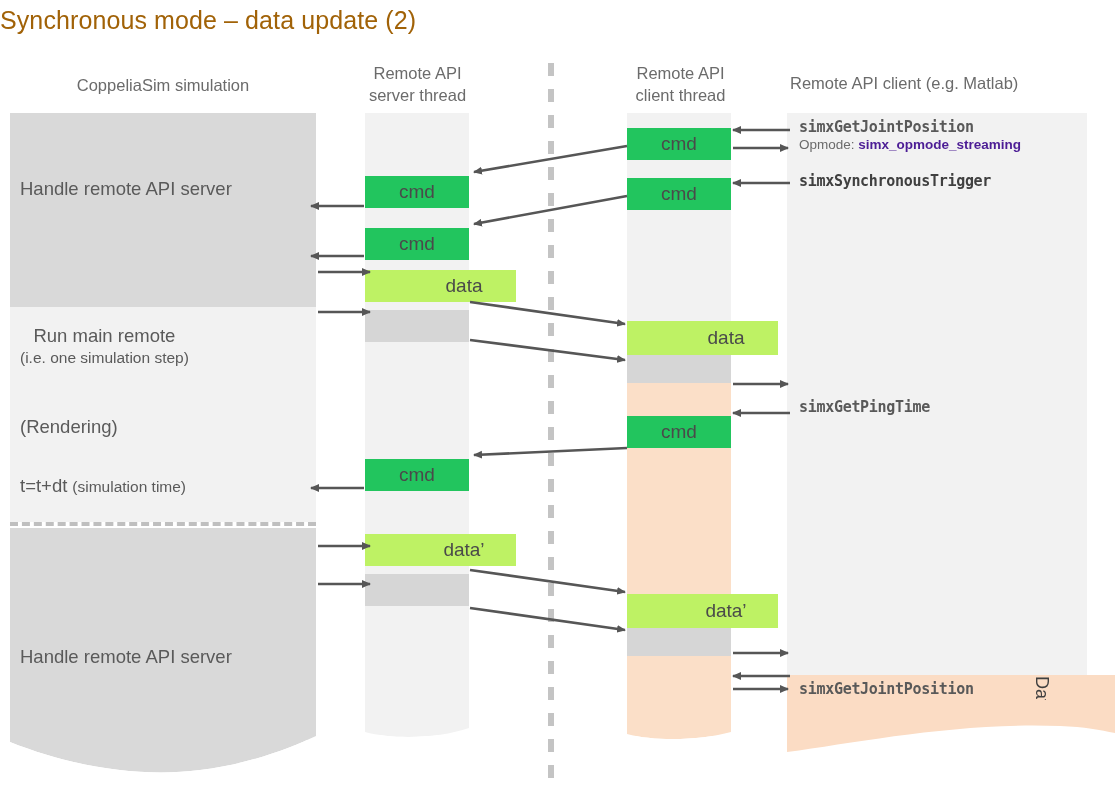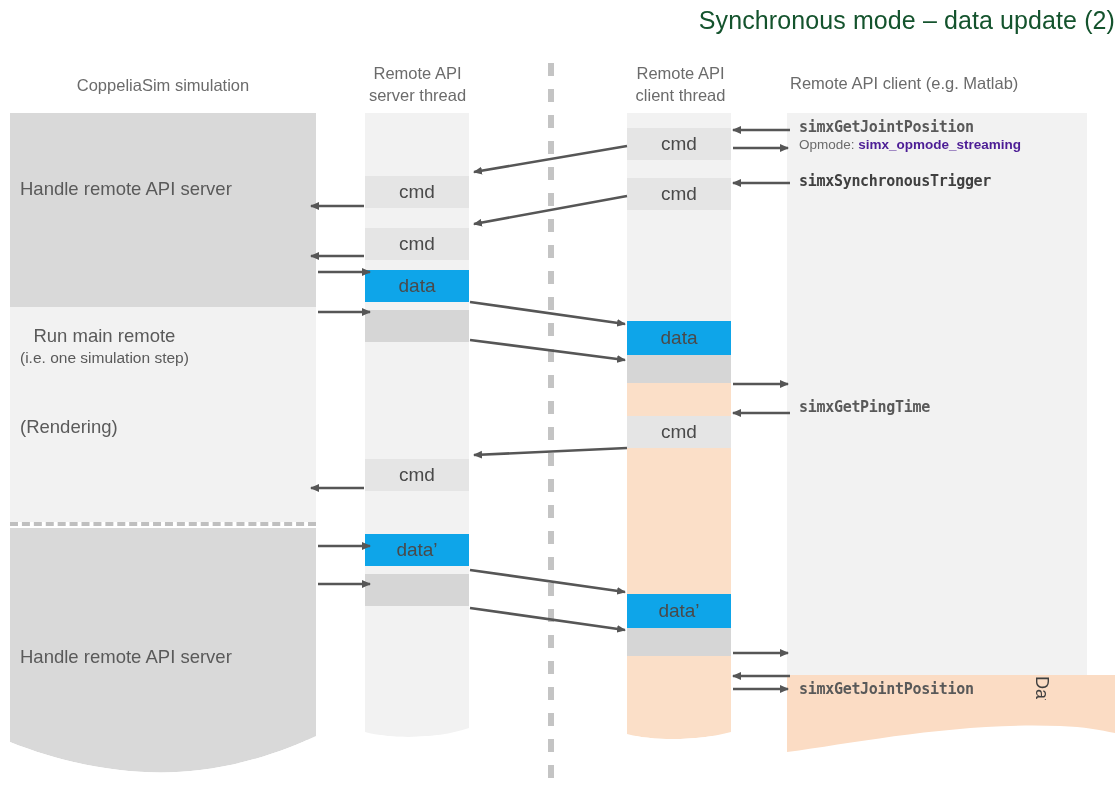--- a/index.html
+++ b/index.html
@@ -14,23 +14,23 @@
     background: #ffffff;
     font-family: "Liberation Sans", sans-serif;
     overflow: hidden;
   }
 
   
   #title {
     position: absolute;
     left: 0; top: 6px;
     width: 1115px;
-    text-align: right;
+    text-align: left;
     font-size: 25px;
-    color: #14532d;
+    color: #a16207;
     font-weight: 400;
     letter-spacing: 0.1px;
   }
 
   
   .col-head {
     position: absolute;
     text-align: center;
     font-size: 16.5px;
     color: #6b6b6b;
@@ -68,22 +68,22 @@
 
   
   .blk {
     position: absolute;
     display: flex;
     align-items: center;
     justify-content: center;
     font-size: 19px;
     color: #4a4a4a;
   }
-  .blk.cmd   { background: #e5e5e5; }
-  .blk.data  { background: #0ea5e9; }
+  .blk.cmd   { background: #22c55e; }
+  .blk.data  { background: #bef264; padding-left: 47px; }
   .blk.gray  { background: #d6d6d6; }
   .blk.lorng { background: #fbdfc8; }
 
   
   .sim-text {
     position: absolute;
     font-size: 18.5px;
     color: #5a5a5a;
     line-height: 1.3;
     text-align: center;
@@ -178,20 +178,23 @@
 
   <div class="sim-text" style="left:20px; top:324px;">
     <div>Run main remote</div>
     <div class="small">(i.e. one simulation step)</div>
   </div>
 
   <div class="sim-text" style="left:20px; top:415px;">
     <span>(Rendering)</span>
   </div>
 
+  <div class="sim-text" style="left:20px; top:474px;">
+    <span>t=t+dt</span><span class="small" style="margin-left:5px;">(simulation time)</span>
+  </div>
 
   <div class="sim-text" style="left:20px; top:645px;">
     <span>Handle remote API server</span>
   </div>
 
   <div class="blk cmd" style="left:365px; top:176px; width:104px; height:32px;">cmd</div>
   <div class="blk cmd" style="left:365px; top:228px; width:104px; height:32px;">cmd</div>
   <div class="blk data" style="left:365px; top:270px; width:104px; height:32px;">data</div>
   <div class="blk gray" style="left:365px; top:310px; width:104px; height:32px;"></div>
   <div class="blk cmd" style="left:365px; top:459px; width:104px; height:32px;">cmd</div>

